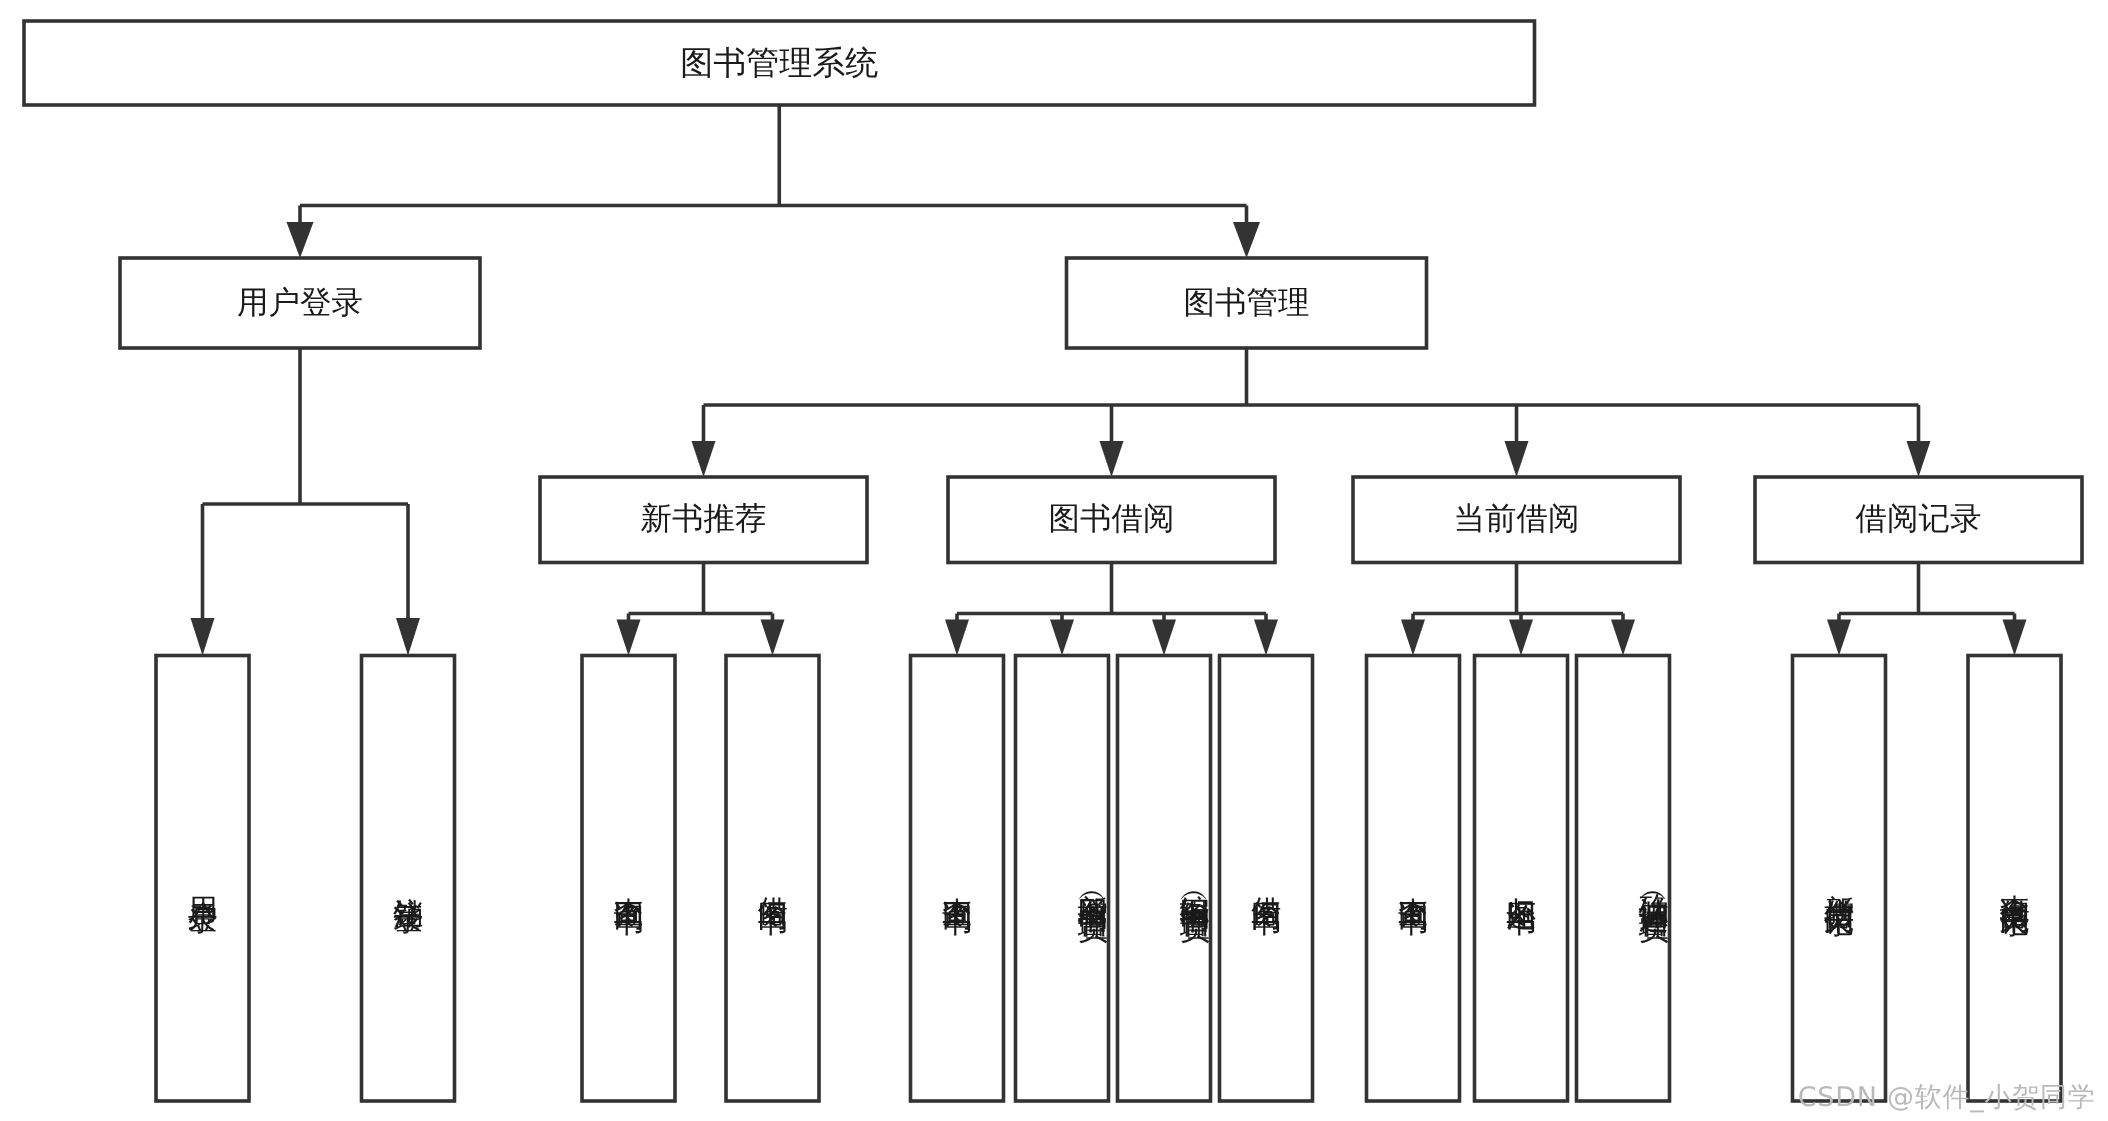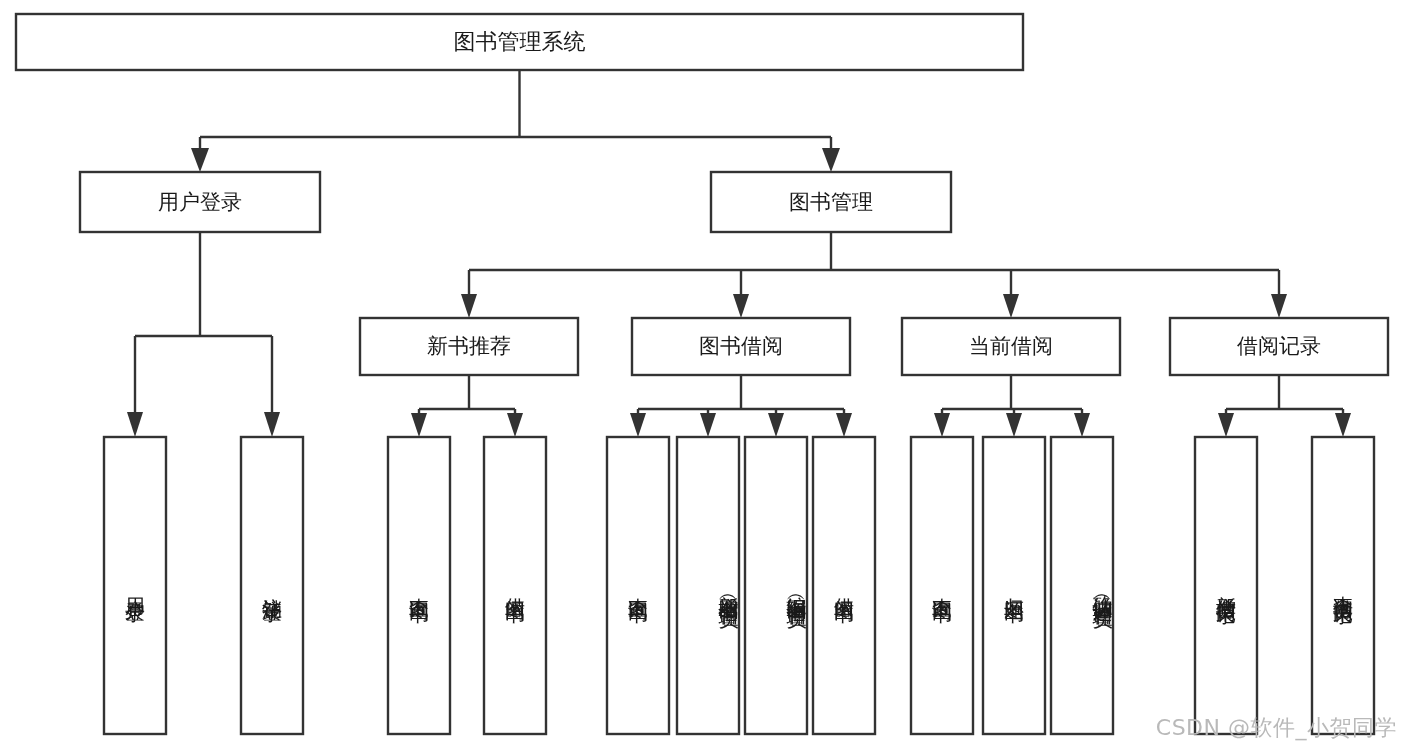--- a/index.html
+++ b/index.html
@@ -64,21 +64,21 @@
     letter-spacing: 2px;
     white-space: nowrap;
     text-align: center;
     pointer-events: none;
   }
   .watermark {
     position: absolute;
     right: 8px;
     bottom: 4px;
     font-family: "DejaVu Sans", "Liberation Sans", sans-serif;
-    font-size: 22px;
+    font-size: 18px;
     color: #b9b9b9;
     white-space: nowrap;
     letter-spacing: 0.5px;
   }
 </style>
 </head>
 <body>
 
 <div id="diagram-root">
 

